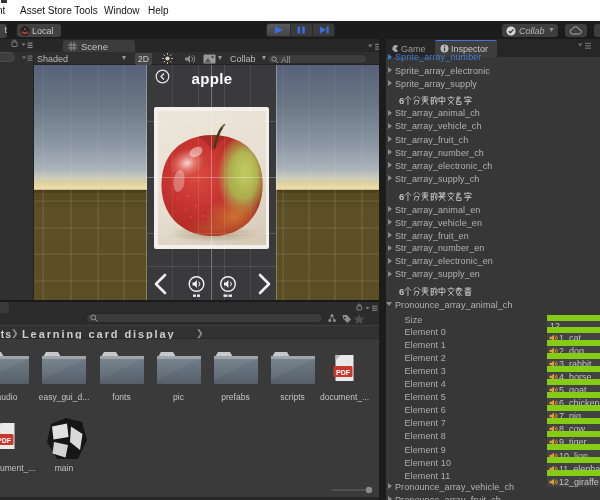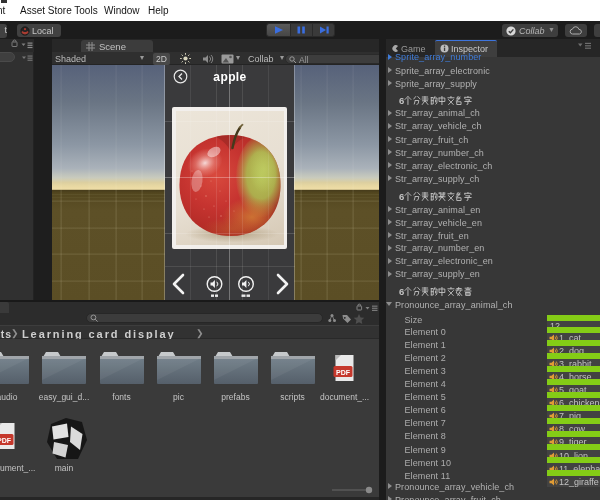--- a/index.html
+++ b/index.html
@@ -7,21 +7,21 @@
 .abs{position:absolute;}
 #stage{position:absolute;left:0;top:0;width:600px;height:500px;}
 
 #menubar{left:0;top:0;width:600px;height:21px;background:#fff;}
 #menubar span{position:absolute;top:5px;font-size:10px;color:#141414;}
 
 #toolbar{left:0;top:21px;width:600px;height:18px;background:#1c1c1c;}
 .tbtn{position:absolute;top:3px;height:13px;background:#414141;border-radius:3px;}
 
 #leftstrip{left:0;top:39px;width:34px;height:261px;background:#303030;border-right:1px solid #232323;box-sizing:border-box;}
-#scenepanel{left:34px;top:39px;width:345px;height:261px;background:#ef4444;margin-left:18px;}
+#scenepanel{left:34px;top:39px;width:345px;height:261px;background:#ef4444;}
 #rightdiv{left:379px;top:39px;width:7px;height:461px;background:#1c1c1c;}
 #inspector{left:386px;top:39px;width:230px;height:461px;background:#373737;}
 #project{left:0;top:300px;width:379px;height:200px;background:#383838;}
 .row{position:absolute;left:0;width:214px;height:13px;font-size:9px;color:#b2b2b2;}
 .row .lb{position:absolute;left:9px;top:1.5px;letter-spacing:0.1px;}
 .hanzi{display:inline-block;vertical-align:-1px;}
 .fld{position:absolute;left:161px;top:1px;width:53px;height:11px;background:#424242;
   border-top:6px solid #84cc16;color:#c2c2c2;font-size:9px;}
 .fld .ic{position:absolute;left:2px;top:1.5px;}
 .fld .tx{position:absolute;left:12px;top:0.5px;white-space:nowrap;}
@@ -168,21 +168,21 @@
       background-position:0 -14.4px;"></div>
     <div class="abs" style="left:0;top:128.5px;width:345px;height:1px;background:rgba(255,250,215,0.05)"></div>
     <div class="abs" style="left:0;top:132px;width:345px;height:1px;background:rgba(255,250,215,0.04)"></div>
 
     <div class="abs" id="canvas" style="left:112.5px;top:0;width:129.5px;height:235px;background:#3a3a3c;outline:1px solid rgba(255,255,255,0.28);">
 
       <svg width="15" height="15" viewBox="0 0 15 15" style="position:absolute;left:8px;top:4px">
         <circle cx="7.5" cy="7.5" r="6.3" fill="none" stroke="#e8e8e8" stroke-width="1.2"></circle>
         <path d="M9 4.5 L6 7.5 L9 10.5" fill="none" stroke="#e8e8e8" stroke-width="1.3"></path>
       </svg>
-      <div class="abs" style="left:0;top:5px;width:131px;text-align:center;font-size:12px;font-weight:bold;color:#fff;letter-spacing:0.4px">apple</div>
+      <div class="abs" style="left:0;top:5px;width:131px;text-align:center;font-size:15px;font-weight:bold;color:#fff;letter-spacing:0.4px">apple</div>
 
       <div class="abs" style="left:7.5px;top:42px;width:115px;height:142px;background:#f2efec;border-radius:2px;">
         <div class="abs" id="photo" style="left:4px;top:4px;width:107.5px;height:134px;overflow:hidden;background:linear-gradient(155deg,#ece5d9 0%,#e7dfd2 55%,#d5c8b4 100%);">
           <svg width="108" height="134" viewBox="0 0 108 134">
             <defs>
               <radialGradient id="ag" cx="36%" cy="40%" r="78%">
                 <stop offset="0%" stop-color="#d94a3e"></stop>
                     <stop offset="40%" stop-color="#c63430"></stop>
                     <stop offset="75%" stop-color="#b02a25"></stop>
                     <stop offset="100%" stop-color="#8f211d"></stop>

